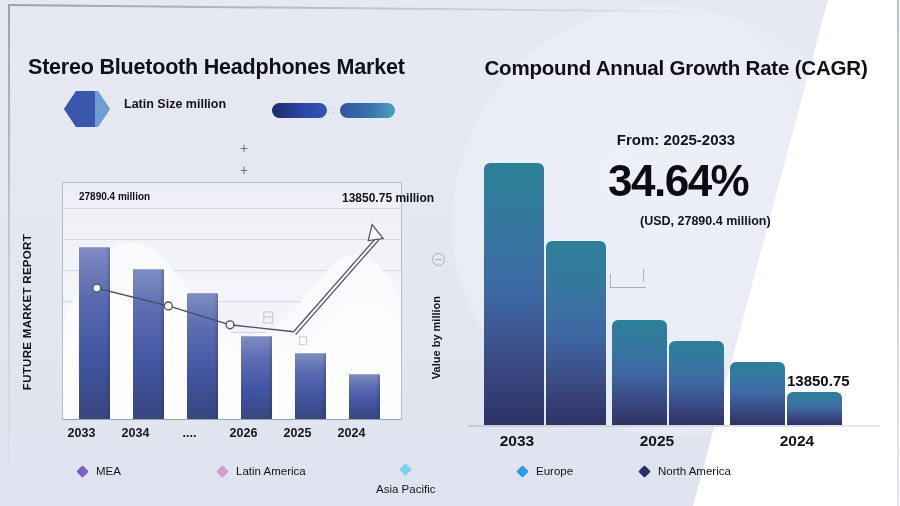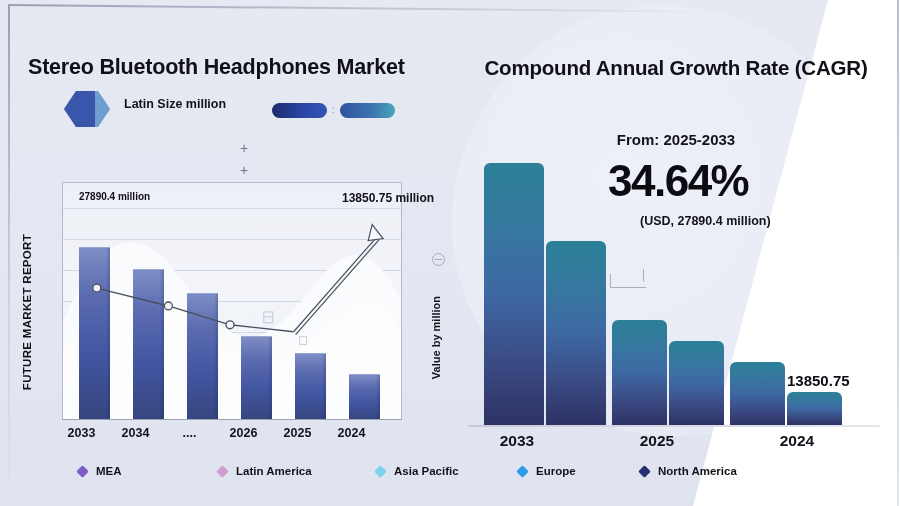--- a/index.html
+++ b/index.html
@@ -151,21 +151,21 @@
   .legend-row {
     position: absolute; left: 78px; top: 465px;
     width: 700px; height: 20px;
   }
   .legend-item {
     position: absolute; display: flex; align-items: center; gap: 9px;
   }
   .legend-dot {
     width: 9px; height: 9px; transform: rotate(45deg); border-radius: 1.5px;
   }
-  .legend-text { font-size: 11.5px; font-weight: bold; color: #14131c; }
+  .legend-text { font-size: 11.5px; font-weight: normal; color: #14131c; }
 
   
   .right-title {
     position: absolute; left: 466px; top: 56px;
     width: 420px; text-align: center;
     font-size: 20.5px; font-weight: bold; color: #111018;
     letter-spacing: -0.2px;
   }
   .right-sub {
     position: absolute; left: 466px; top: 90px;
@@ -297,21 +297,21 @@
 
   <div class="legend-row">
     <div class="legend-item" style="left:0px;">
       <span class="legend-dot" style="background:#7b5ec7"></span>
       <span class="legend-text">MEA</span>
     </div>
     <div class="legend-item" style="left:140px;justify-content:space-between;">
       <span class="legend-dot" style="background:#cf9ed0"></span>
       <span class="legend-text">Latin America</span>
     </div>
-    <div class="legend-item" style="left:298px;">
+    <div class="legend-item" style="left:298px;flex-direction:column;">
       <span class="legend-dot" style="background:#7fd0ef"></span>
       <span class="legend-text">Asia Pacific</span>
     </div>
     <div class="legend-item" style="left:440px;">
       <span class="legend-dot" style="background:#2f9ae8"></span>
       <span class="legend-text">Europe</span>
     </div>
     <div class="legend-item" style="left:562px;">
       <span class="legend-dot" style="background:#27306e"></span>
       <span class="legend-text">North America</span>

